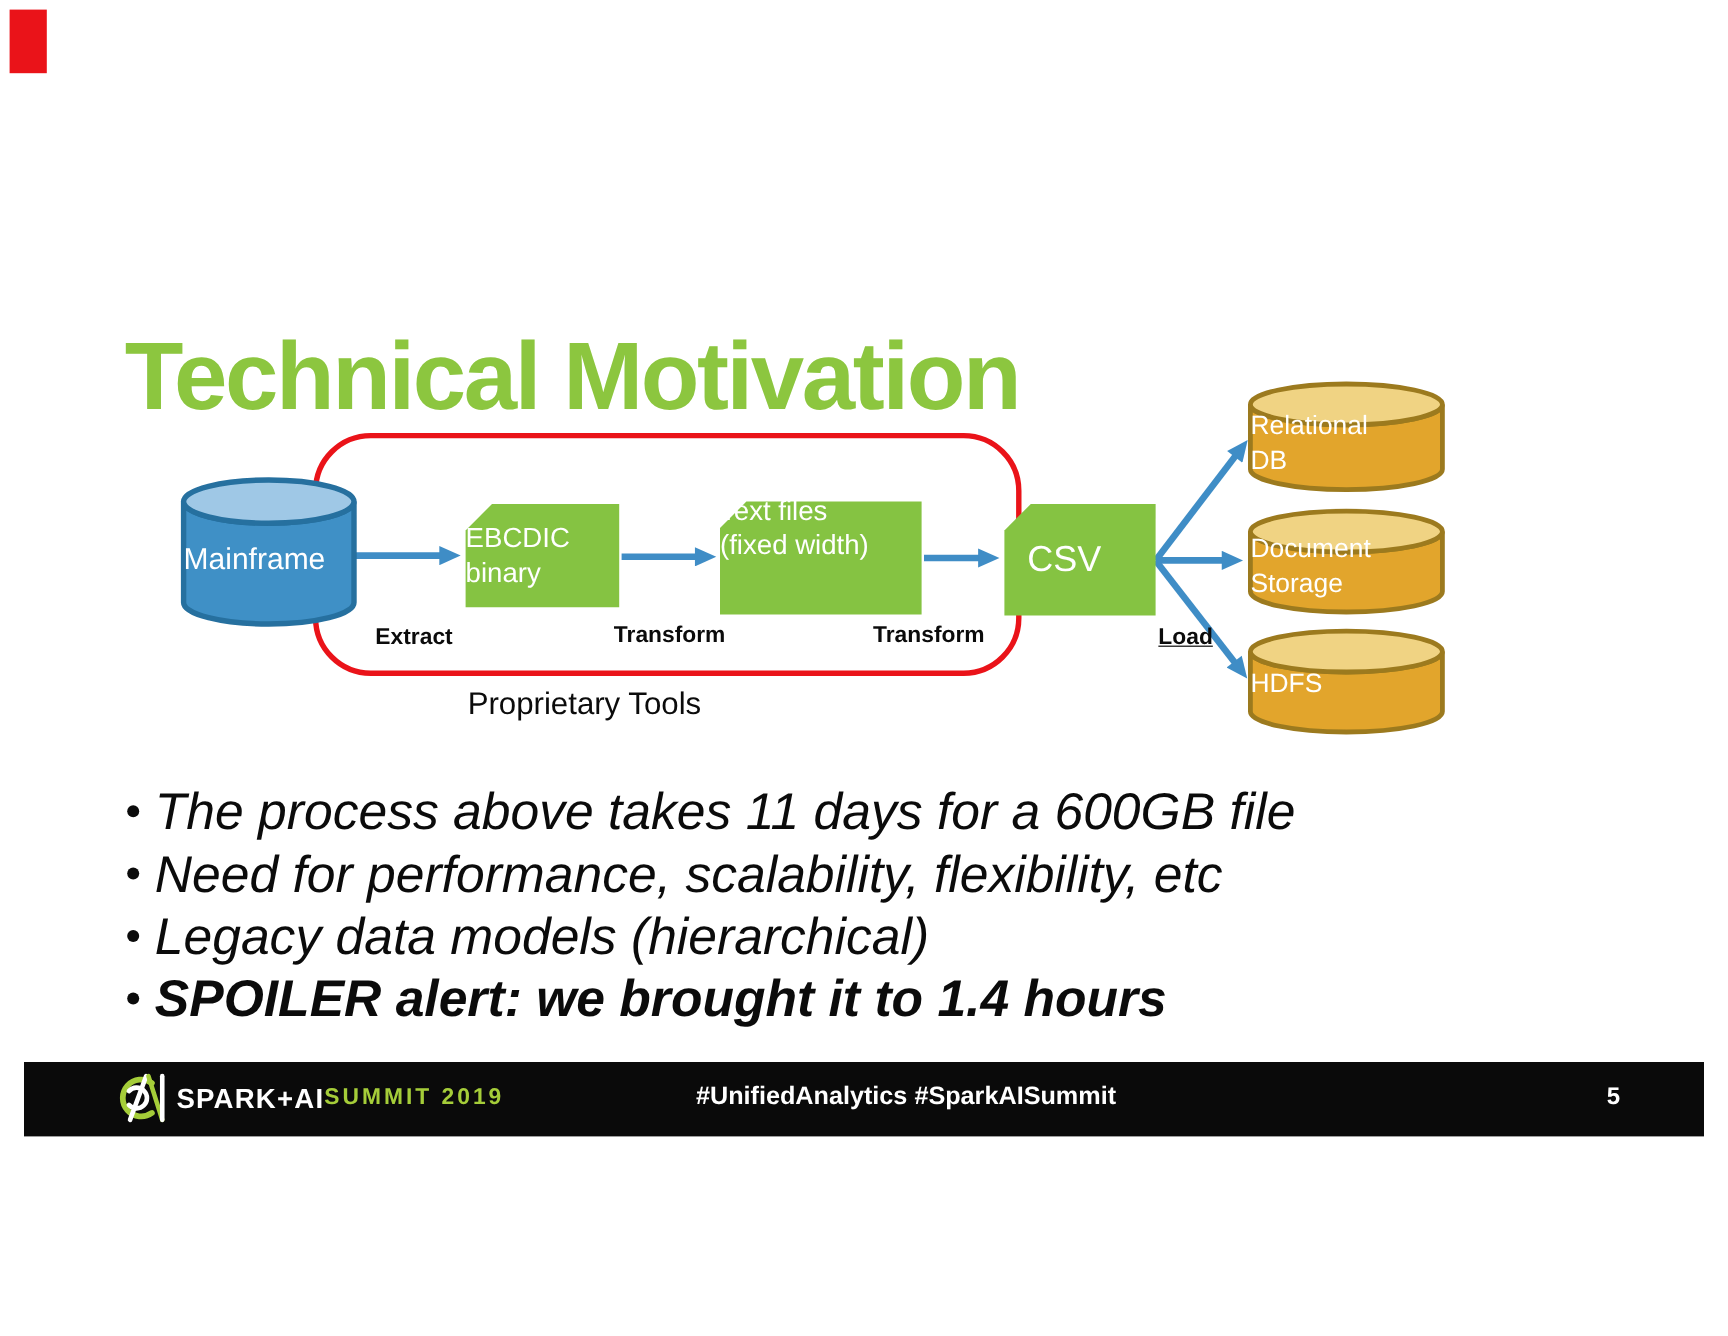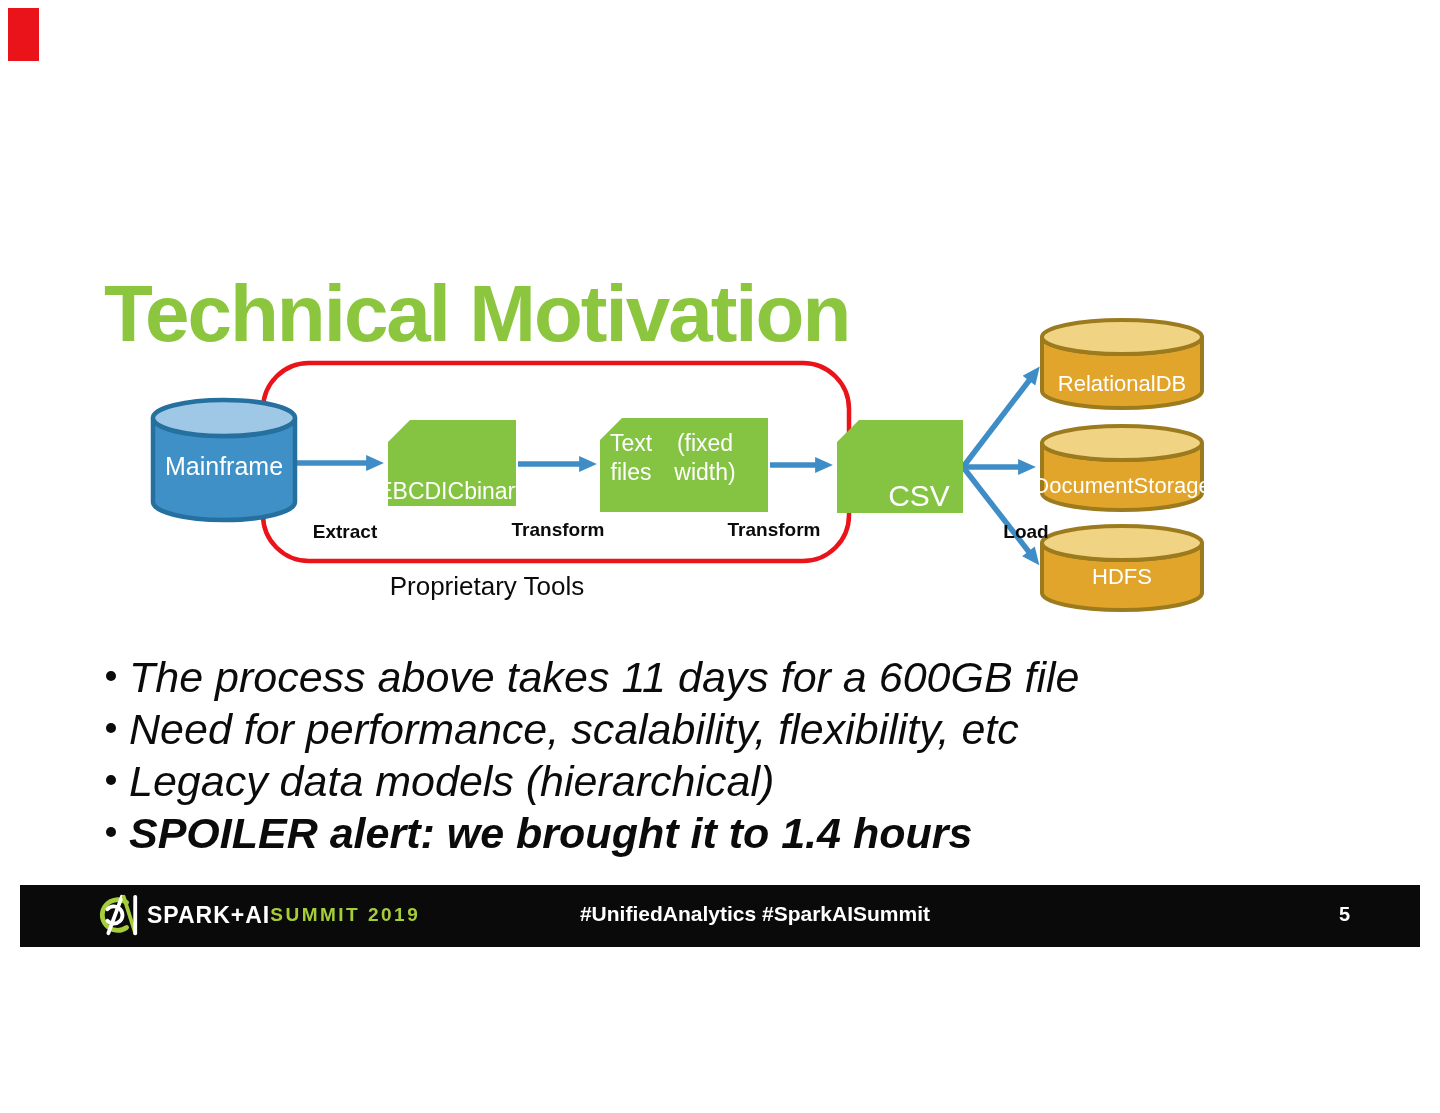--- a/index.html
+++ b/index.html
@@ -13,36 +13,36 @@
        font-family:"Liberation Sans",sans-serif;}
   .abs{position:absolute;}
 
   .red-marker{left:8px;top:8px;width:31px;height:53px;background:var(--accent-red);}
 
   .slide-title{left:104px;top:220px;font-size:80px;font-weight:bold;line-height:1;
     color:var(--title-green);letter-spacing:-2px;white-space:nowrap;}
 
   .diagram-svg{left:0;top:300px;width:1440px;height:330px;}
 
-  .node-label{color:#ffffff;text-align:center;display:flex;flex-direction:row;
-    align-items:flex-end;justify-content:center;}
+  .node-label{color:#ffffff;text-align:center;display:flex;flex-direction:column;
+    align-items:flex-start;justify-content:center;}
   .lbl-mainframe{left:153px;top:452px;width:142px;font-size:25px;}
   .lbl-ebcdic{left:388px;top:420px;width:128px;height:86px;font-size:23px;line-height:29px;}
   .lbl-textfiles{left:600px;top:393px;width:148px;height:94px;font-size:23px;line-height:29px;}
   .lbl-csv{left:837px;top:420px;width:126px;height:93px;font-size:30px;padding-left:19px;}
   .lbl-reldb{left:1042px;top:340px;width:160px;height:58px;font-size:22px;line-height:29px;}
   .lbl-docstore{left:1042px;top:442px;width:160px;height:58px;font-size:22px;line-height:29px;}
   .lbl-hdfs{left:1042px;top:550px;width:160px;height:40px;font-size:22px;}
 
   .step-label{font-size:19px;font-weight:bold;color:#0b0b0b;white-space:nowrap;
     transform:translateX(-50%);}
   .step-extract{left:345px;top:521px;}
   .step-transform1{left:558px;top:519px;}
   .step-transform2{left:774px;top:519px;}
-  .step-load{left:1026px;top:521px;}
+  .step-load{left:988px;top:521px;text-decoration:underline;}
 
   .group-label{left:487px;top:571px;transform:translateX(-50%);font-size:26px;
     font-weight:normal;color:#0b0b0b;white-space:nowrap;text-align:right;}
 
   .bullet-list{left:106px;top:651px;width:1230px;list-style:none;margin:0;padding:0;}
   .bullet-list li{display:flex;gap:13px;font-size:43px;line-height:52px;color:#0b0b0b;font-style:italic;}
   .bullet-list .dot{flex:0 0 auto;width:10px;height:10px;border-radius:50%;
     background:#0b0b0b;margin-top:20px;}
   .bullet-list li.strong{font-weight:bold;}
 

